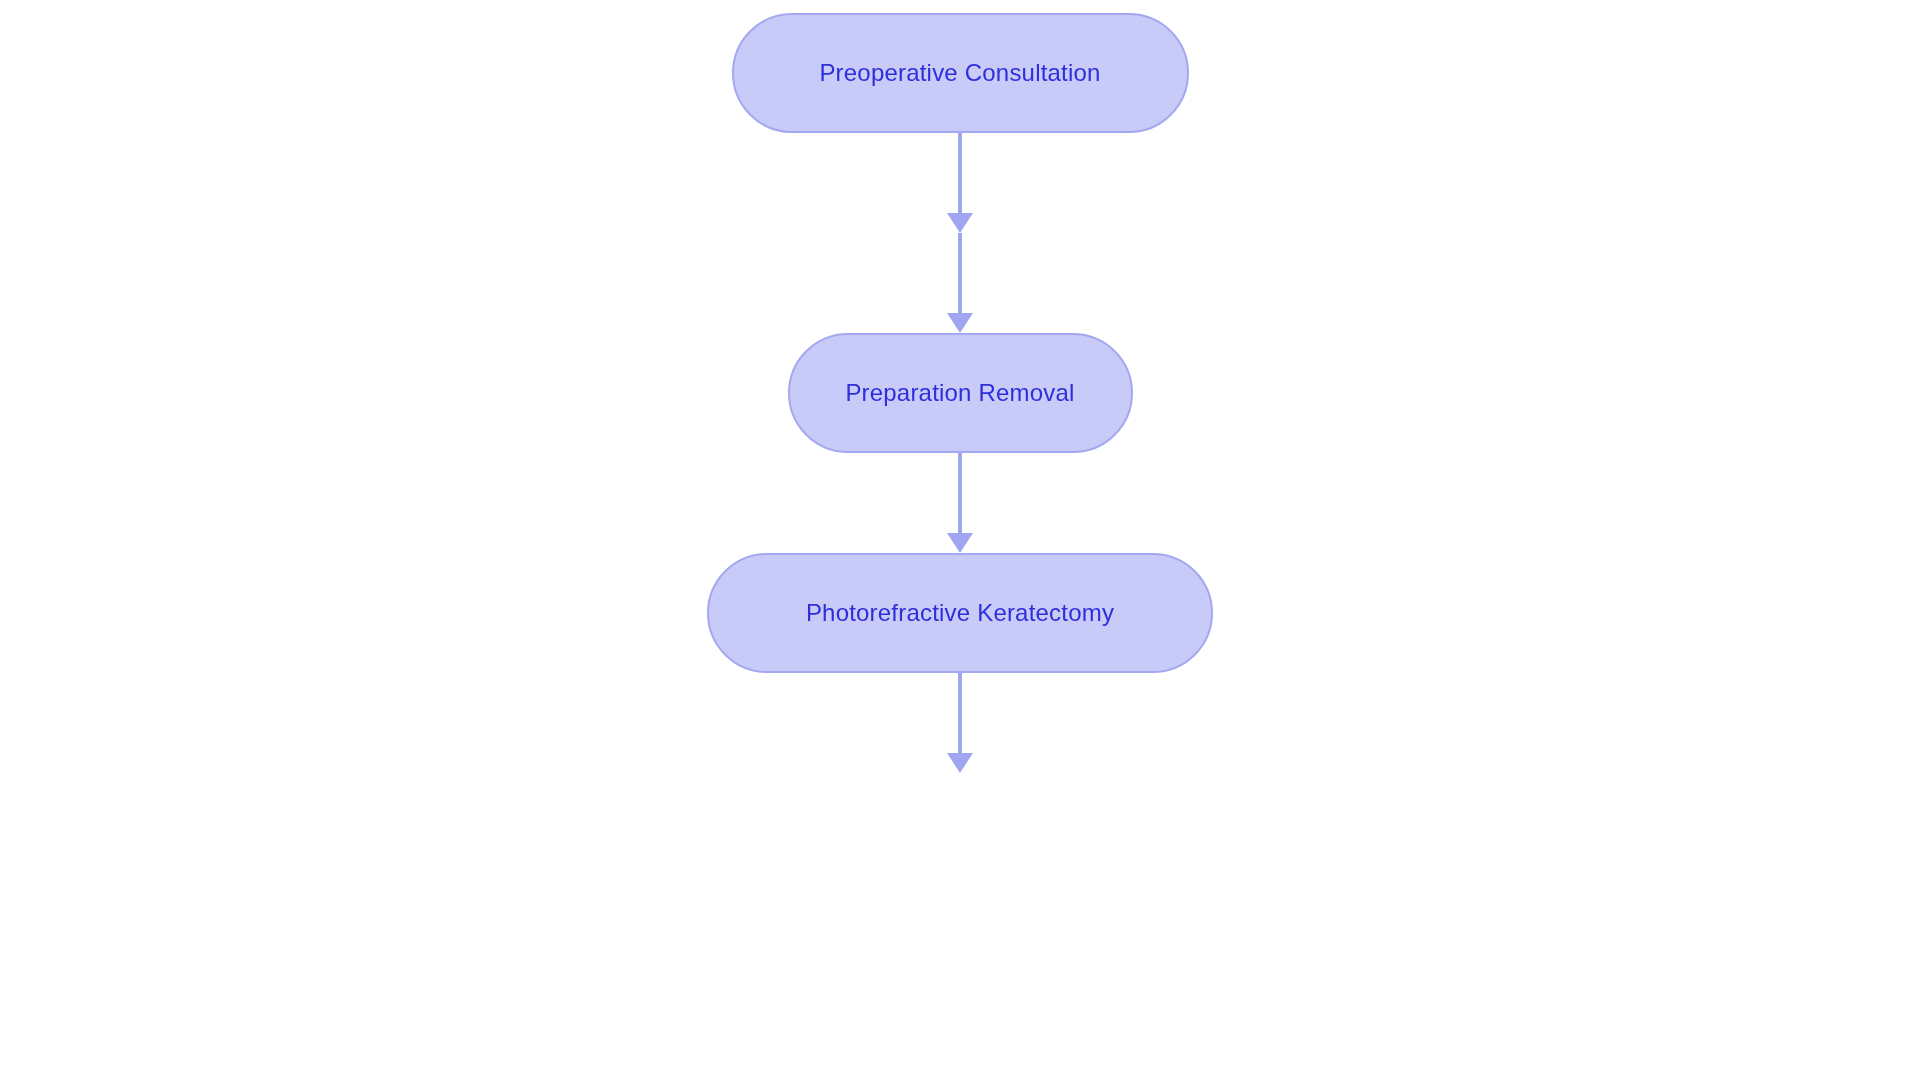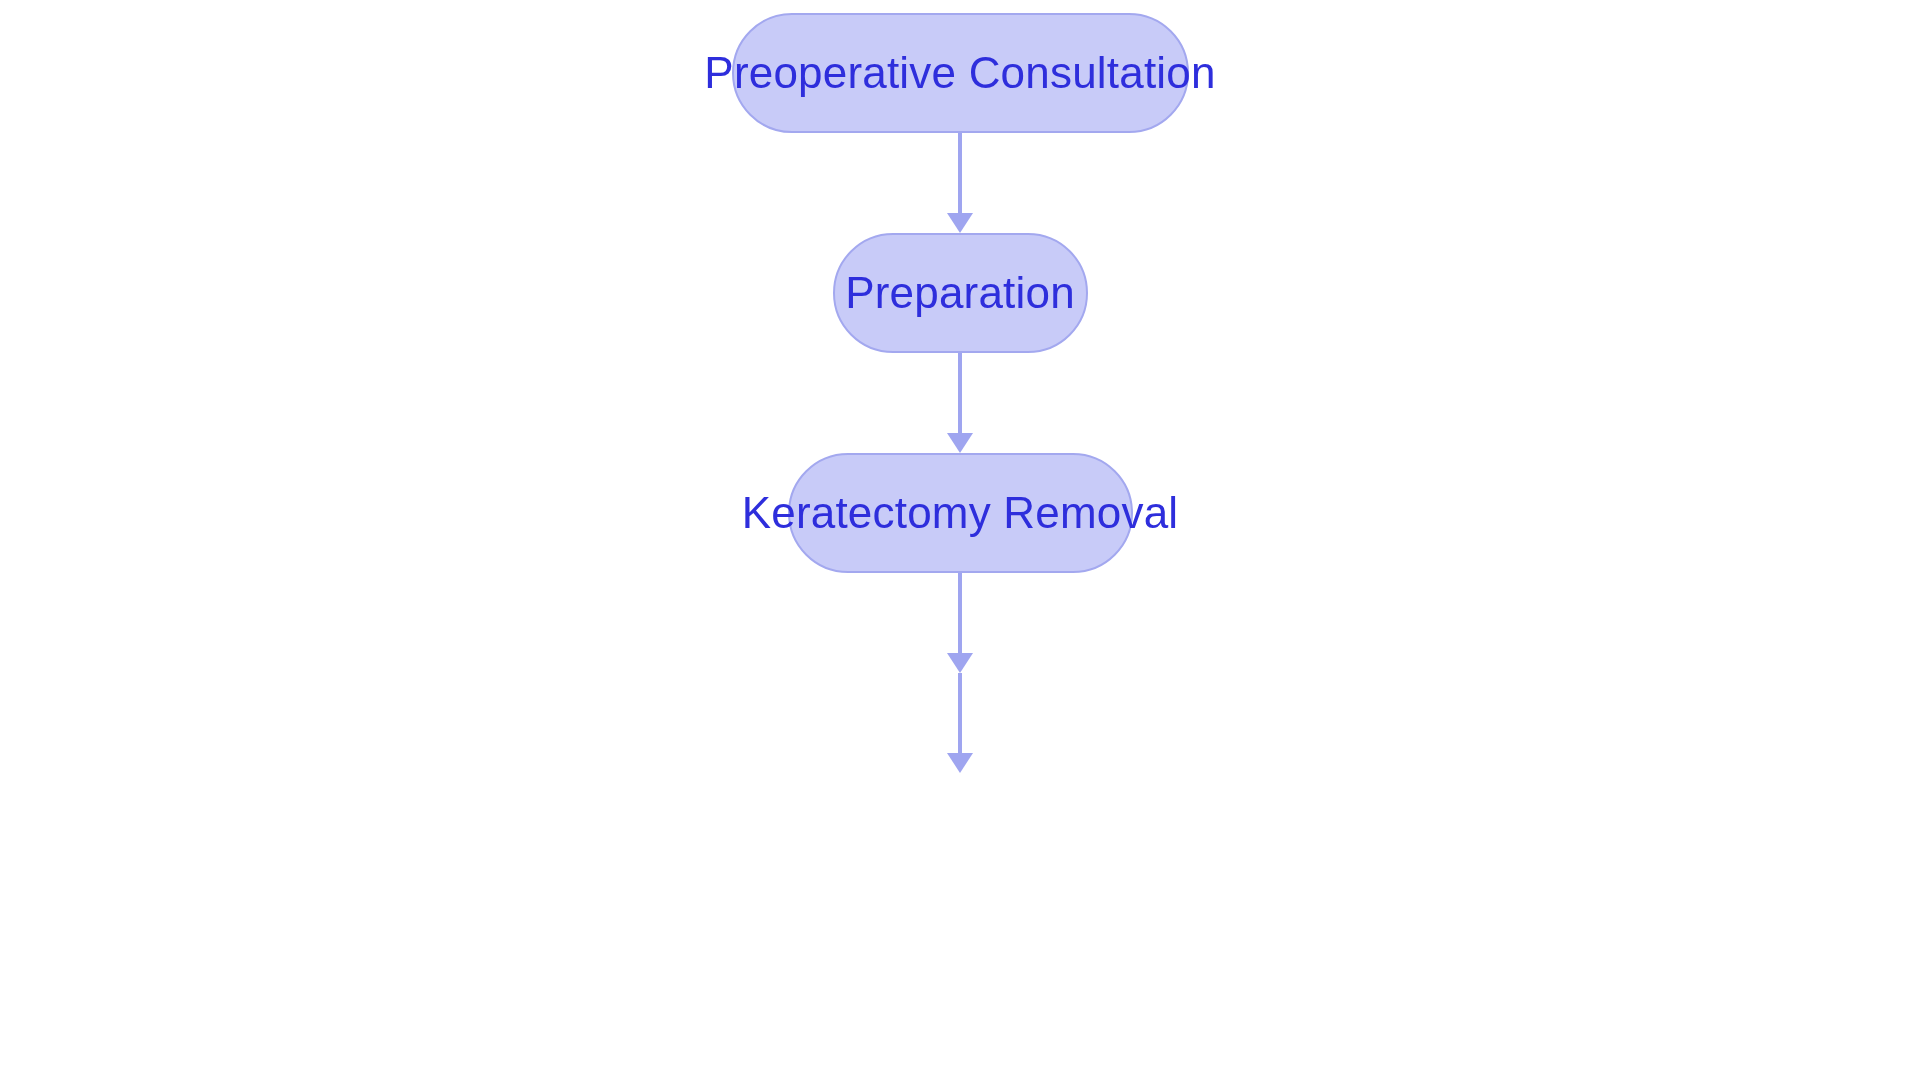--- a/index.html
+++ b/index.html
@@ -43,21 +43,21 @@
     background: #c8cbf8;
     border: 2px solid #a3a8ef;
     display: flex;
     align-items: center;
     justify-content: center;
     flex: 0 0 auto;
   }
 
   .flow-node-label {
     color: #2e2edc;
-    font-size: 44px;
+    font-size: 24px;
     font-weight: 400;
     letter-spacing: 0.2px;
     line-height: 1;
     white-space: nowrap;
     padding: 0 46px;
   }
 
   
   .node-w-1 { width: 457px; }
   .node-w-2 { width: 255px; }
@@ -102,38 +102,38 @@
 
     <div class="flow-node node-w-1">
       <span class="flow-node-label">Preoperative Consultation</span>
     </div>
 
     <div class="flow-connector">
       <div class="connector-line"></div>
       <div class="connector-head"></div>
     </div>
 
-    <div class="flow-node node-w-2">
-      <span class="flow-node-label">Preparation</span>
+
+    <div class="flow-connector">
+      <div class="connector-line"></div>
+      <div class="connector-head"></div>
+    </div>
+
+    <div class="flow-node node-w-3">
+      <span class="flow-node-label">Preparation Removal</span>
     </div>
 
     <div class="flow-connector">
       <div class="connector-line"></div>
       <div class="connector-head"></div>
     </div>
 
-    <div class="flow-node node-w-3">
-      <span class="flow-node-label">Keratectomy Removal</span>
+    <div class="flow-node node-w-4">
+      <span class="flow-node-label">Photorefractive Keratectomy</span>
     </div>
-
-    <div class="flow-connector">
-      <div class="connector-line"></div>
-      <div class="connector-head"></div>
-    </div>
-
 
     <div class="flow-connector">
       <div class="connector-line"></div>
       <div class="connector-head"></div>
     </div>
 
 
   </div>
 </div>
 

